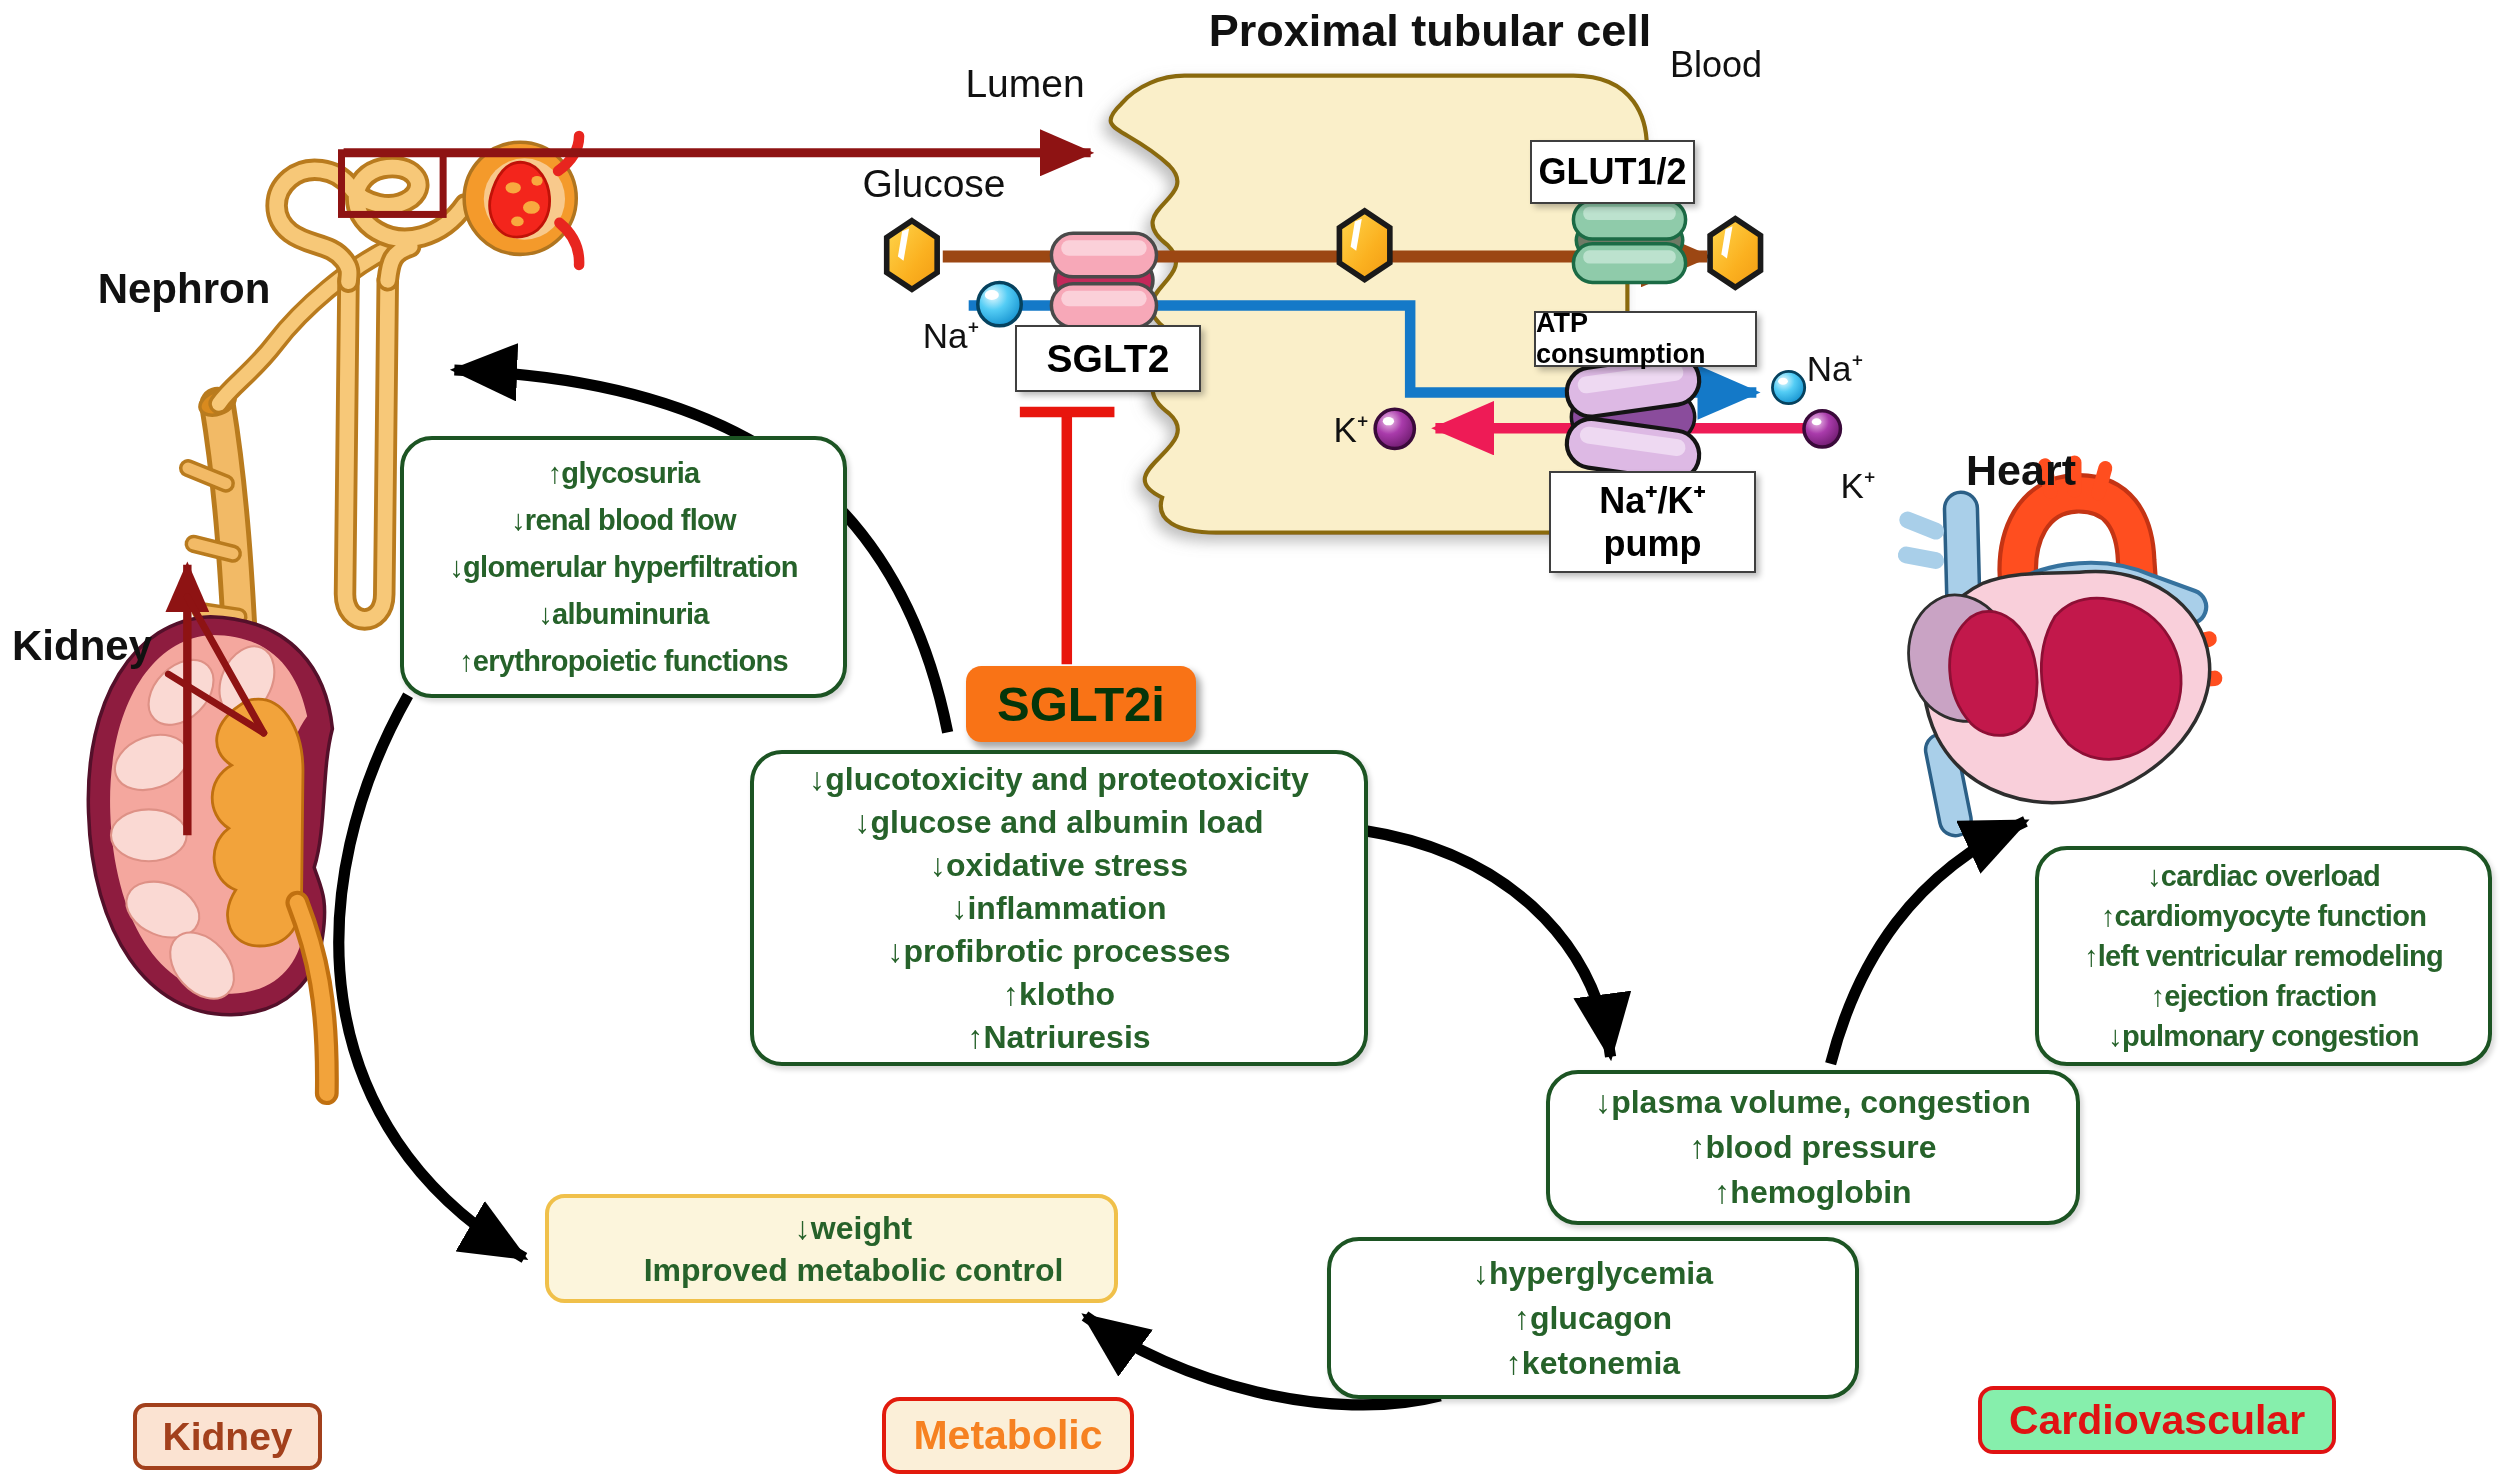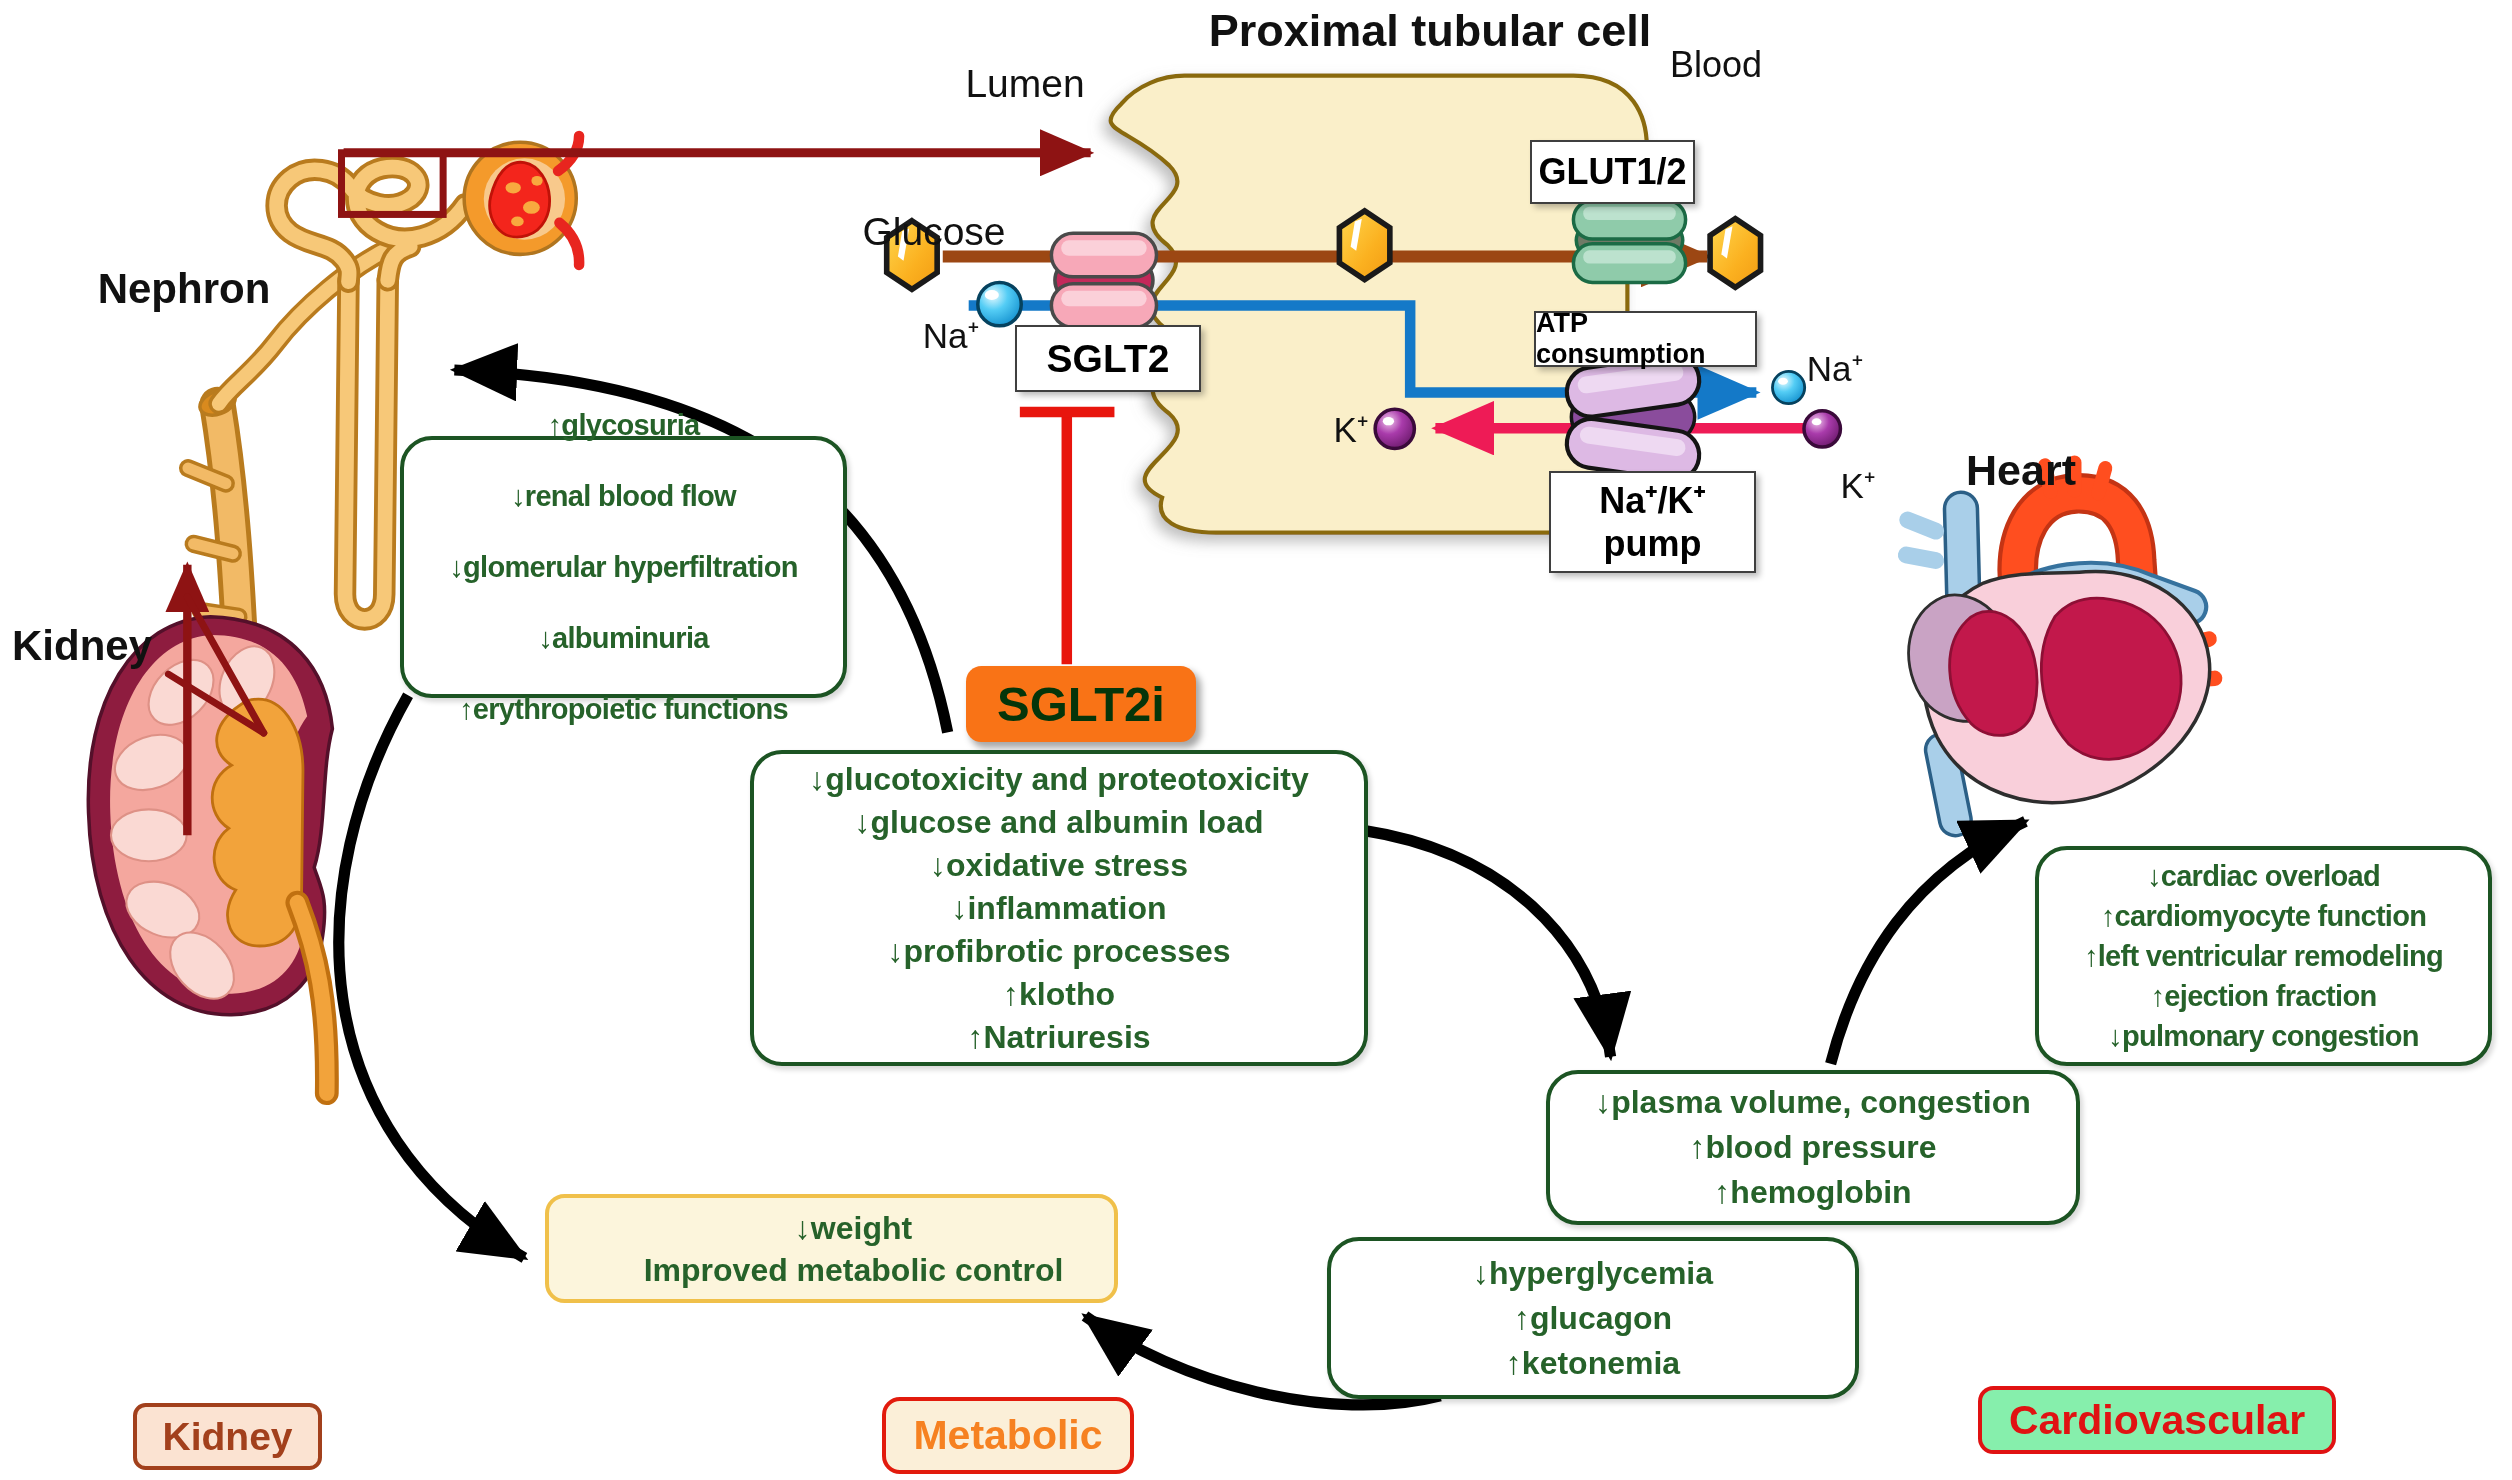--- a/index.html
+++ b/index.html
@@ -231,21 +231,21 @@
   <path d="M 1352 1045 C 1295 760 1120 545 648 528" stroke="#000" stroke-width="16" fill="none" marker-end="url(#mBlack)"></path>
   <path d="M 582 992 C 430 1260 430 1610 748 1795" stroke="#000" stroke-width="16" fill="none" marker-end="url(#mBlack)"></path>
   <path d="M 1945 1185 C 2140 1215 2275 1335 2298 1508" stroke="#000" stroke-width="16" fill="none" marker-end="url(#mBlack)"></path>
   <path d="M 2055 1992 C 1900 2032 1680 1975 1548 1878" stroke="#000" stroke-width="16" fill="none" marker-end="url(#mBlack)"></path>
   <path d="M 2612 1518 C 2650 1370 2730 1245 2890 1172" stroke="#000" stroke-width="16" fill="none" marker-end="url(#mBlack)"></path>
 </svg>
 
 <div class="ctr b" style="left:1430px;top:31px;font-size:45px;">Proximal tubular cell</div>
 <div class="ctr" style="left:1025px;top:84px;font-size:39px;">Lumen</div>
 <div class="ctr" style="left:1716px;top:65px;font-size:36px;">Blood</div>
-<div class="ctr" style="left:934px;top:184px;font-size:39px;margin-top:48px;">Glucose</div>
+<div class="ctr" style="left:934px;top:184px;font-size:39px;">Glucose</div>
 
 <div class="ctr" style="left:951px;top:334px;font-size:35px;">Na⁺</div>
 <div class="ctr" style="left:1835px;top:367px;font-size:35px;">Na⁺</div>
 <div class="ctr" style="left:1351px;top:428px;font-size:35px;">K⁺</div>
 <div class="ctr" style="left:1858px;top:484px;font-size:35px;">K⁺</div>
 
 <div class="ctr b" style="left:184px;top:289px;font-size:42px;">Nephron</div>
 <div class="ctr b" style="left:82px;top:646px;font-size:42px;">Kidney</div>
 <div class="ctr b" style="left:2021px;top:470px;font-size:43px;">Heart</div>
 
@@ -260,21 +260,21 @@
 </div>
 <div class="wbox" style="left:1549px;top:471px;width:203px;height:98px;font-size:36px;line-height:43px;">
   <span>Na⁺/K⁺</span>
   <span>pump</span>
 </div>
 
 <div id="sglt2i-btn">
   <span>SGLT2i</span>
 </div>
 
-<div class="gbox" style="left:400px;top:436px;width:439px;height:254px;font-size:29px;line-height:47px;letter-spacing:-0.7px;gap:24px;">
+<div class="gbox" style="left:400px;top:436px;width:439px;height:254px;font-size:29px;line-height:47px;letter-spacing:-0.7px;">
   <div class="gline">↑glycosuria</div>
   <div class="gline">↓renal blood flow</div>
   <div class="gline">↓glomerular hyperfiltration</div>
   <div class="gline">↓albuminuria</div>
   <div class="gline">↑erythropoietic functions</div>
 </div>
 
 <div class="gbox" style="left:750px;top:750px;width:610px;height:308px;font-size:32px;line-height:43px;">
   <div class="gline">↓glucotoxicity and proteotoxicity</div>
   <div class="gline">↓glucose and albumin load</div>

